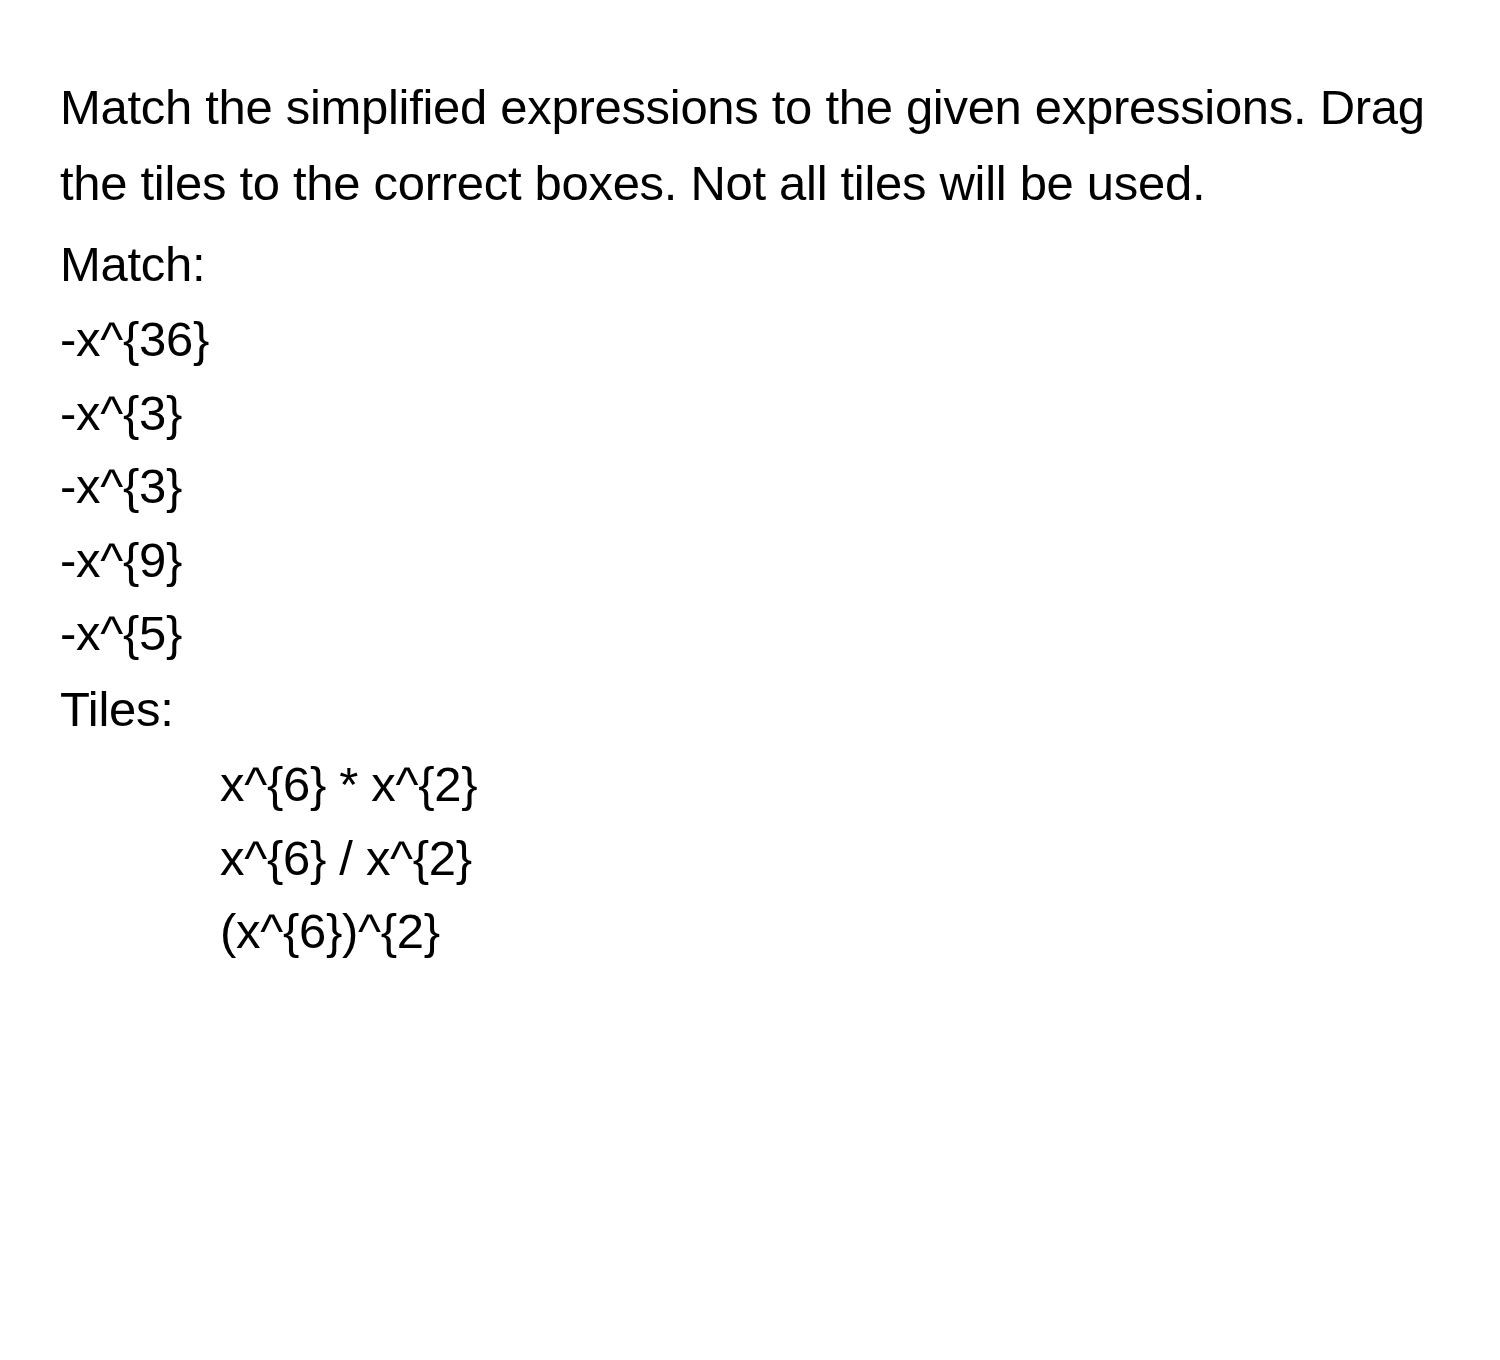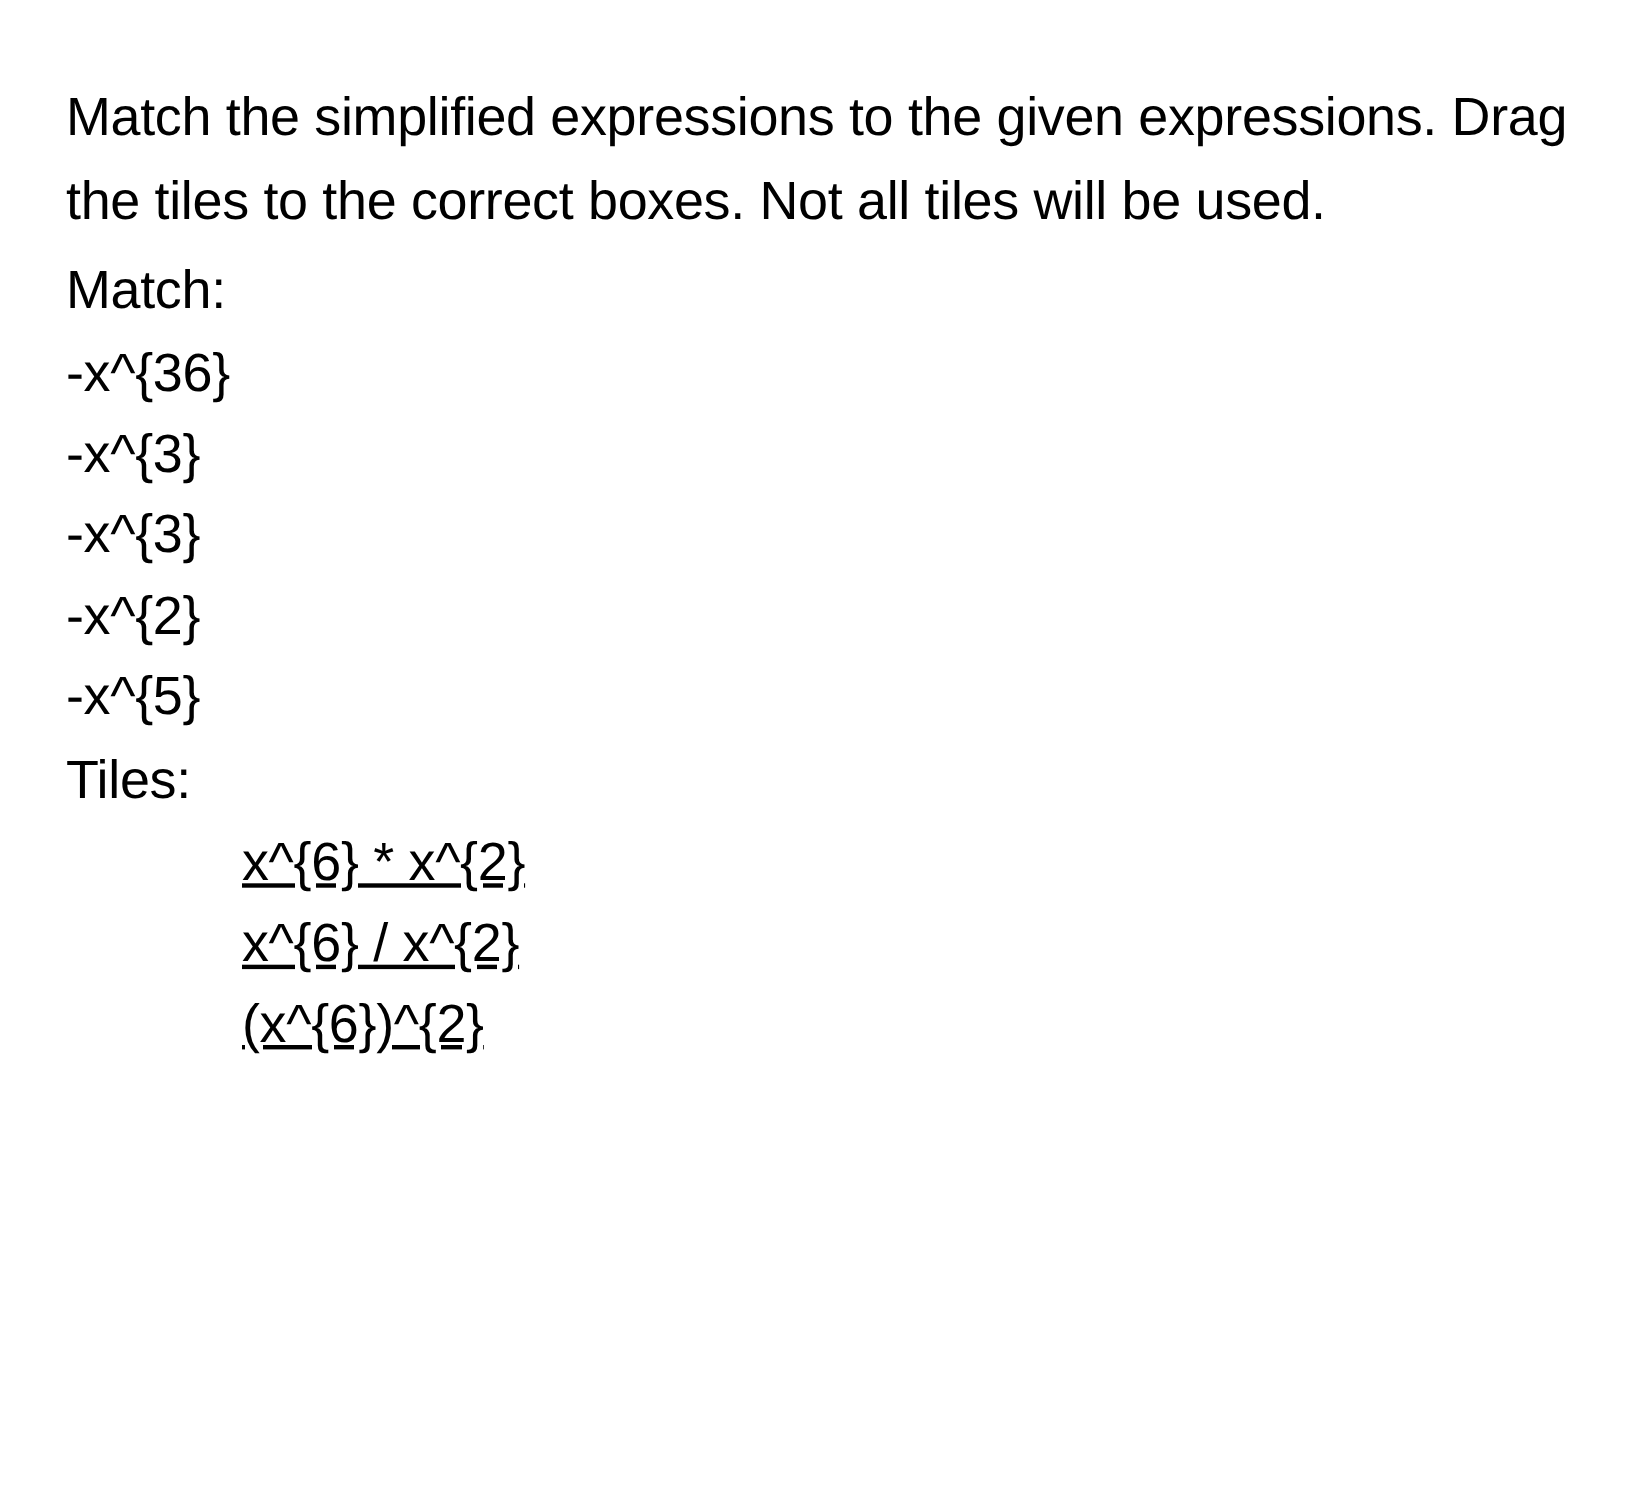--- a/index.html
+++ b/index.html
@@ -28,38 +28,37 @@
     }
     .tile-list {
       margin-bottom: 2px;
     }
     .tile-item {
       line-height: 1.5;
     }
     .pairs-list {
       padding-left: 160px;
       margin-top: 2px;
-      text-decoration: underline;
     }
     .pair-item {
       line-height: 1.5;
     }
   </style>
 </head>
 <body>
 
 <div class="instruction">Match the simplified expressions to the given expressions. Drag the tiles to the correct boxes. Not all tiles will be used.</div>
 
 <div class="section-label">Match:</div>
 
 <div class="tile-list">
   <div class="tile-item">-x^{36}</div>
   <div class="tile-item">-x^{3}</div>
   <div class="tile-item">-x^{3}</div>
-  <div class="tile-item">-x^{2}</div>
+  <div class="tile-item">-x^{9}</div>
   <div class="tile-item">-x^{5}</div>
 </div>
 
 <div class="section-label">Tiles:</div>
 
 <div class="pairs-list">
   <div class="pair-item">x^{6} * x^{2}</div>
   <div class="pair-item">x^{6} / x^{2}</div>
   <div class="pair-item">(x^{6})^{2}</div>
 </div>

